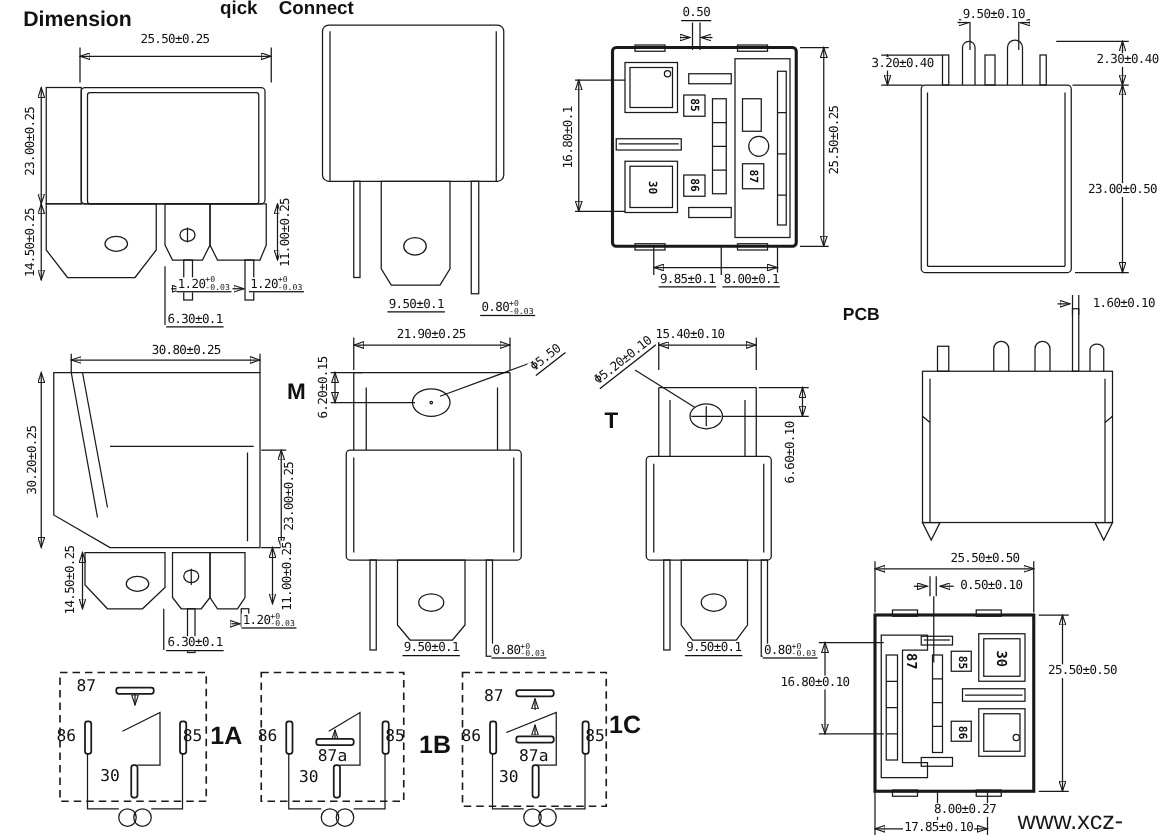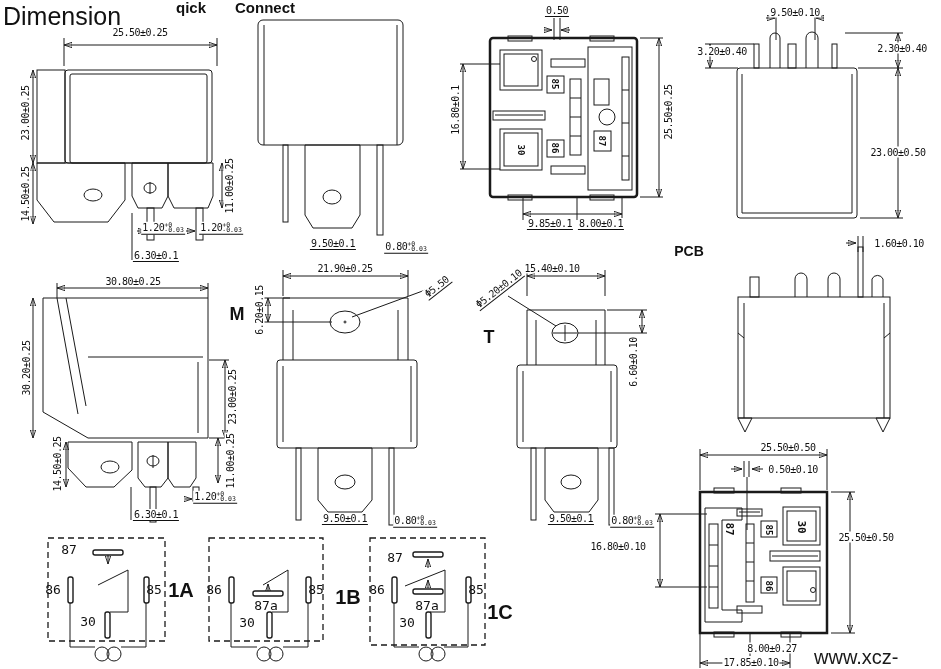--- a/index.html
+++ b/index.html
@@ -16,21 +16,21 @@
   .dim { position:absolute; white-space:nowrap; transform:translate(-50%,-50%);
          font-family:"DejaVu Sans Mono", monospace; font-size:10px; letter-spacing:-0.5px;
          background:#fff; padding:0 1px; line-height:11px; }
   .rot   { transform:translate(-50%,-50%) rotate(-90deg); }
   .rot90 { transform:translate(-50%,-50%) rotate(90deg); }
   .d38   { transform:translate(-50%,-50%) rotate(-38deg); }
   .ul    { border-bottom:1px solid #111; }
   .ts { display:inline-flex; flex-direction:column; font-size:6.5px; line-height:5.5px;
         vertical-align:middle; letter-spacing:0; }
   .ts i { font-style:normal; }
-  .title  { font-family:"Liberation Sans", sans-serif; font-weight:normal; font-size:25px; }
+  .title  { font-family:"Liberation Sans", sans-serif; font-weight:bold; font-size:17px; }
   .sub    { font-family:"Liberation Sans", sans-serif; font-weight:bold; font-size:15px; }
   .sect   { font-family:"Liberation Sans", sans-serif; font-weight:bold; font-size:18px; }
   .sect-sm{ font-family:"Liberation Sans", sans-serif; font-weight:bold; font-size:14px; }
   .tag    { font-family:"Liberation Sans", sans-serif; font-weight:bold; font-size:20px; }
   .cpin { position:absolute; white-space:nowrap; transform:translate(-50%,-50%);
           font-family:"DejaVu Sans Mono", monospace; font-size:13px; }
   .pin  { position:absolute; white-space:nowrap;
           font-family:"DejaVu Sans Mono", monospace; font-size:9px; font-weight:bold; }
   .wm { position:absolute; left:814px; top:646px; width:127px; overflow:hidden;
         font-family:"Liberation Sans", sans-serif; font-size:20px; color:#1a1a1a; }
@@ -278,21 +278,21 @@
     <rect class="bar" x="466" y="577" width="5" height="26" rx="2"></rect>
     <rect class="bar" x="426" y="612" width="5" height="26" rx="2"></rect>
     <path d="M394 603 V647 H419 M468 603 V647 H444"></path>
     <circle cx="426" cy="654" r="7"></circle>
         <circle cx="438" cy="654" r="7"></circle>
   </g>
 </svg>
 
 <div class="lbl title" style="left:62px;top:16px">Dimension</div>
 <div class="lbl sub" style="left:191px;top:7px">qick</div>
-<div class="lbl sub" style="left:265px;top:7px">Connect</div>
+<div class="lbl sub" style="left:253px;top:7px">Connect</div>
 <div class="lbl sect" style="left:237px;top:314px">M</div>
 <div class="lbl sect" style="left:489px;top:337px">T</div>
 <div class="lbl sect-sm" style="left:689px;top:251px">PCB</div>
 
 <div class="dim" style="left:140px;top:32px">25.50±0.25</div>
 <div class="dim rot" style="left:25px;top:113px">23.00±0.25</div>
 <div class="dim rot" style="left:25px;top:194px">14.50±0.25</div>
 <div class="dim rot" style="left:229px;top:186px">11.00±0.25</div>
 <div class="dim ul" style="left:163px;top:228px"><span>1.20</span><span class="ts">
         <i>+0</i>
@@ -320,21 +320,21 @@
 <div class="pin rot90" style="left:555px;top:148px">86</div>
 <div class="pin rot90" style="left:602px;top:141px">87</div>
 
 <div class="dim" style="left:795px;top:12px">9.50±0.10</div>
 <div class="dim" style="left:722px;top:51px">3.20±0.40</div>
 <div class="dim" style="left:902px;top:48px">2.30±0.40</div>
 <div class="dim" style="left:898px;top:152px">23.00±0.50</div>
 
 <div class="dim" style="left:899px;top:243px">1.60±0.10</div>
 
-<div class="dim" style="left:133px;top:281px">30.80±0.25</div>
+<div class="dim" style="left:149px;top:281px">30.80±0.25</div>
 <div class="dim rot" style="left:26px;top:368px">30.20±0.25</div>
 <div class="dim rot" style="left:232px;top:397px">23.00±0.25</div>
 <div class="dim rot" style="left:57px;top:464px">14.50±0.25</div>
 <div class="dim rot" style="left:230px;top:461px">11.00±0.25</div>
 <div class="dim ul" style="left:215px;top:497px"><span>1.20</span><span class="ts">
         <i>+0</i>
         <i>-0.03</i>
       </span></div>
 <div class="dim ul" style="left:156px;top:515px">6.30±0.1</div>
 
@@ -351,21 +351,21 @@
 <div class="dim d38 ul" style="left:499px;top:289px">Φ5.20±0.10</div>
 <div class="dim rot" style="left:633px;top:362px">6.60±0.10</div>
 <div class="dim ul" style="left:571px;top:519px">9.50±0.1</div>
 <div class="dim ul" style="left:632px;top:521px"><span>0.80</span><span class="ts">
         <i>+0</i>
         <i>-0.03</i>
       </span></div>
 
 <div class="dim" style="left:788px;top:447px">25.50±0.50</div>
 <div class="dim" style="left:793px;top:469px">0.50±0.10</div>
-<div class="dim" style="left:618px;top:546px">16.80±0.10</div>
+<div class="dim" style="left:652px;top:546px">16.80±0.10</div>
 <div class="dim" style="left:866px;top:537px">25.50±0.50</div>
 <div class="dim" style="left:772px;top:648px">8.00±0.27</div>
 <div class="dim" style="left:751px;top:662px">17.85±0.10</div>
 <div class="pin rot90" style="left:729px;top:529px;font-size:11px">87</div>
 <div class="pin rot90" style="left:769px;top:530px">85</div>
 <div class="pin rot90" style="left:801px;top:527px;font-size:11px">30</div>
 <div class="pin rot90" style="left:769px;top:586px">86</div>
 
 <div class="cpin" style="left:69px;top:549px">87</div>
 <div class="cpin" style="left:53px;top:589px">86</div>
@@ -377,17 +377,17 @@
 <div class="cpin" style="left:316px;top:589px">85</div>
 <div class="cpin" style="left:266px;top:605px">87a</div>
 <div class="cpin" style="left:247px;top:622px">30</div>
 <div class="lbl tag" style="left:348px;top:597px">1B</div>
 
 <div class="cpin" style="left:395px;top:557px">87</div>
 <div class="cpin" style="left:377px;top:589px">86</div>
 <div class="cpin" style="left:476px;top:589px">85</div>
 <div class="cpin" style="left:427px;top:605px">87a</div>
 <div class="cpin" style="left:407px;top:622px">30</div>
-<div class="lbl tag" style="left:500px;top:612px">1C</div>
+<div class="lbl tag" style="left:500px;top:581px">1C</div>
 
 <div class="wm">www.xcz-r.com</div>
 
 </div>
 
 </body></html>

